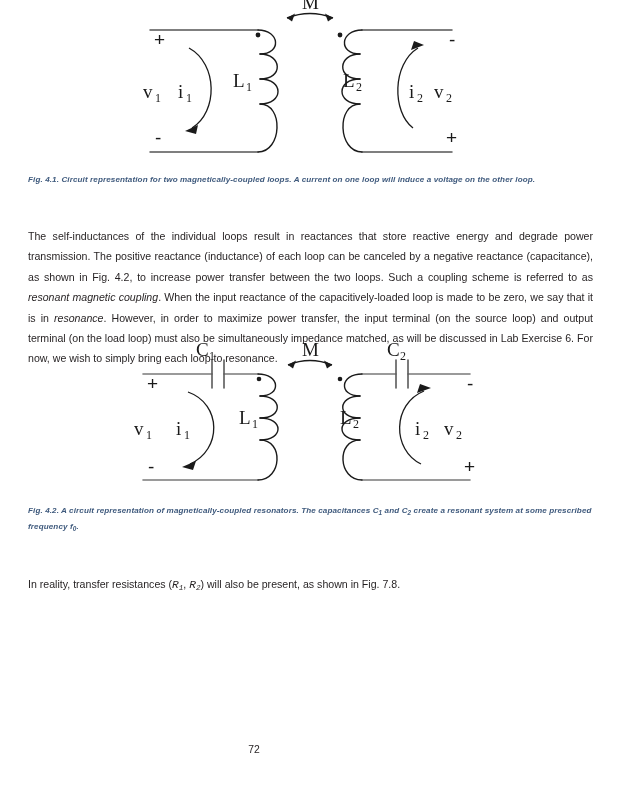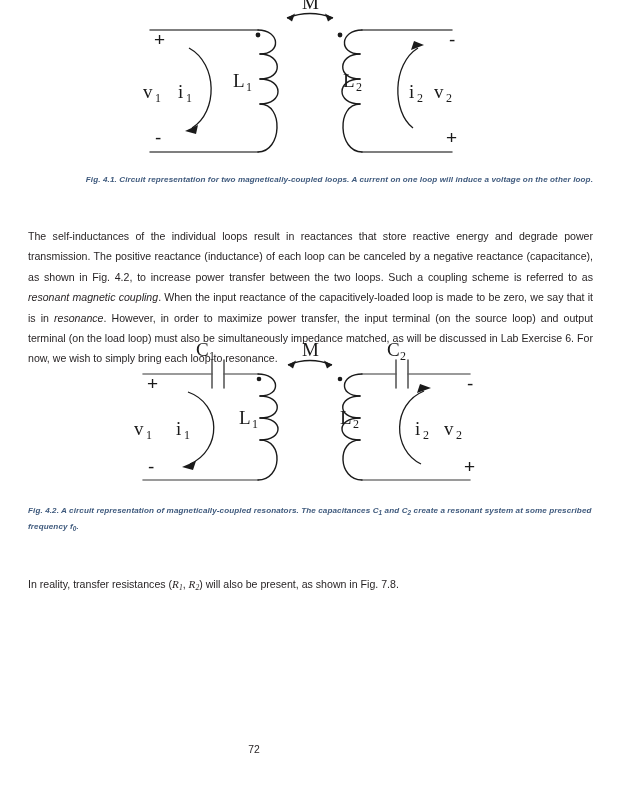--- a/index.html
+++ b/index.html
@@ -41,21 +41,21 @@
     width: 565px;
     color: #3f5a7d;
     font-family: "Liberation Sans", sans-serif;
     font-size: 8.1px;
     font-style: italic;
     font-weight: 600;
     line-height: 14px;
     text-align: left;
     letter-spacing: .1px;
   }
-  #caption-1 { top: 173px; text-align: right; }
+  #caption-1 { top: 173px; }
   #caption-2 { top: 504px; }
   .caption .sub { font-size: 6.4px; vertical-align: -1.5px; font-style: italic; }
   .caption .mathi { font-style: italic; }
 
   
   .para {
     position: absolute;
     left: 28px;
     width: 565px;
     font-family: "Liberation Sans", sans-serif;
@@ -63,21 +63,21 @@
     line-height: 20.4px;
     color: #231f20;
     text-align: justify;
     text-justify: inter-word;
     margin-top: 28px;
   }
   #para-1 { top: 198px; }
   #para-2 { top: 546px; text-align: left; }
   .para i { font-style: italic; }
   .mvar {
-    font-family: Liberation Serif, serif;
+    font-family: Liberation Mono, monospace;
     font-style: italic;
     font-size: 11.2px;
   }
   .mvar .sb {
     font-size: 7.6px;
     vertical-align: -2px;
     font-style: italic;
   }
 
   

